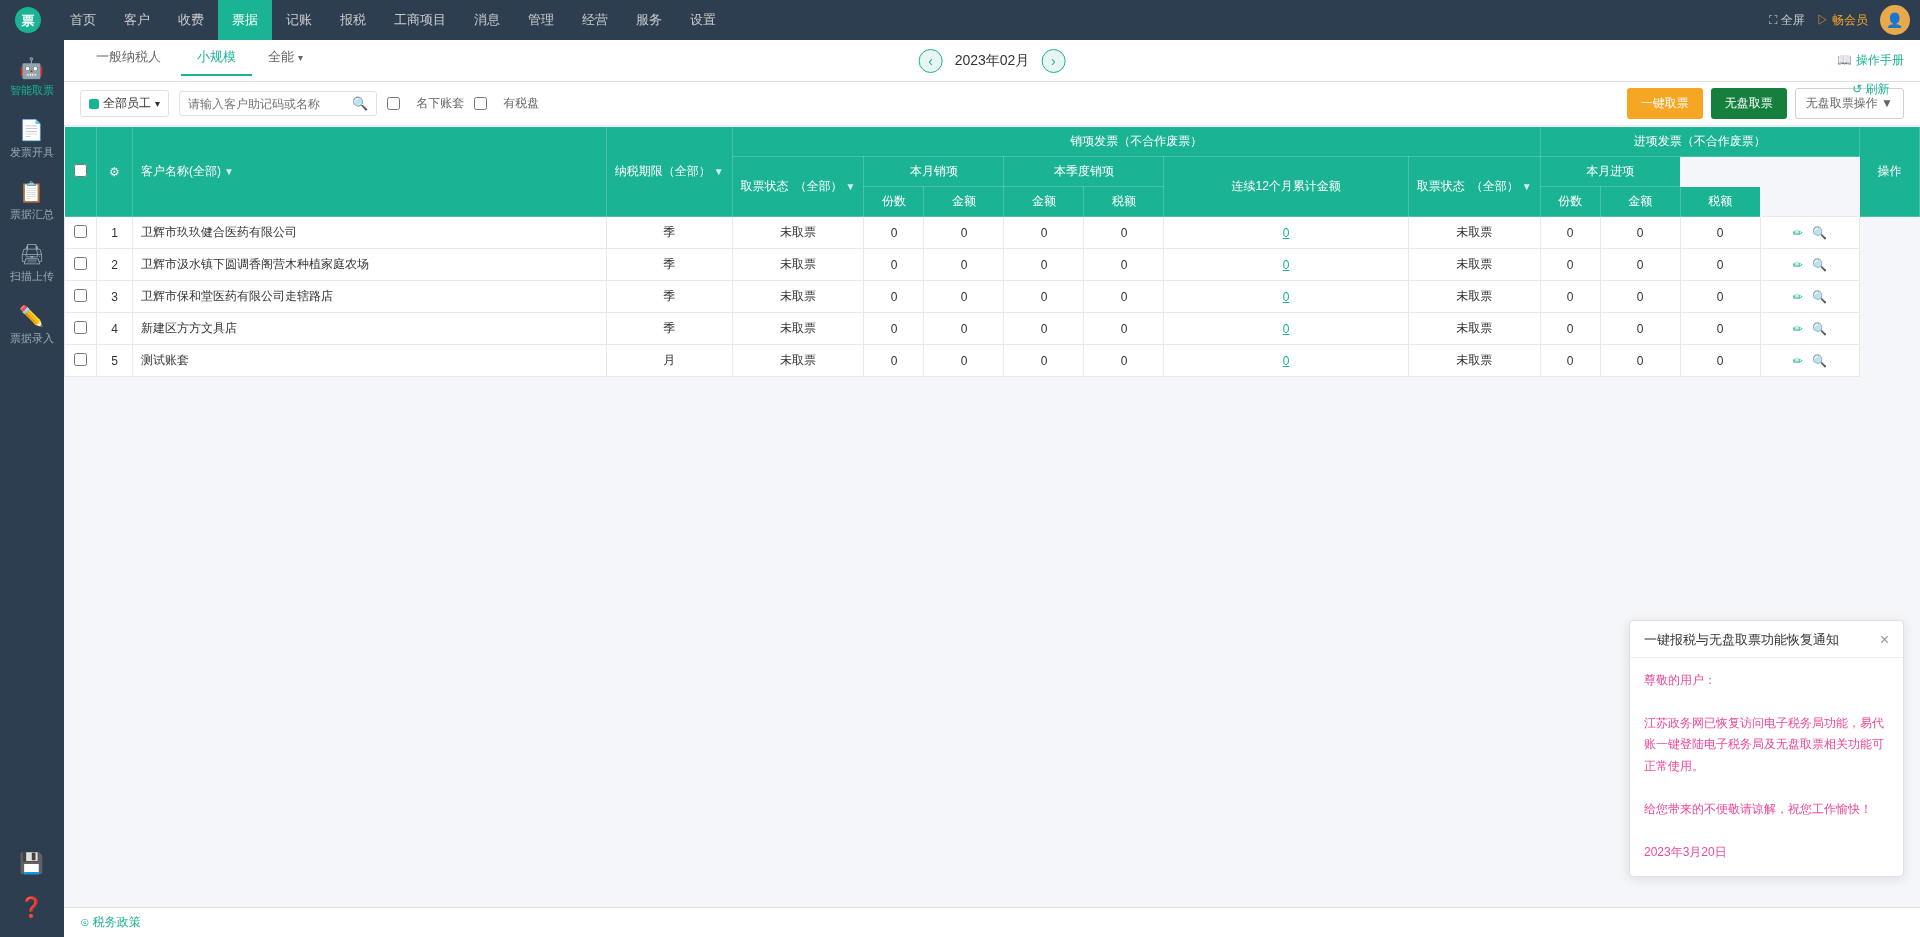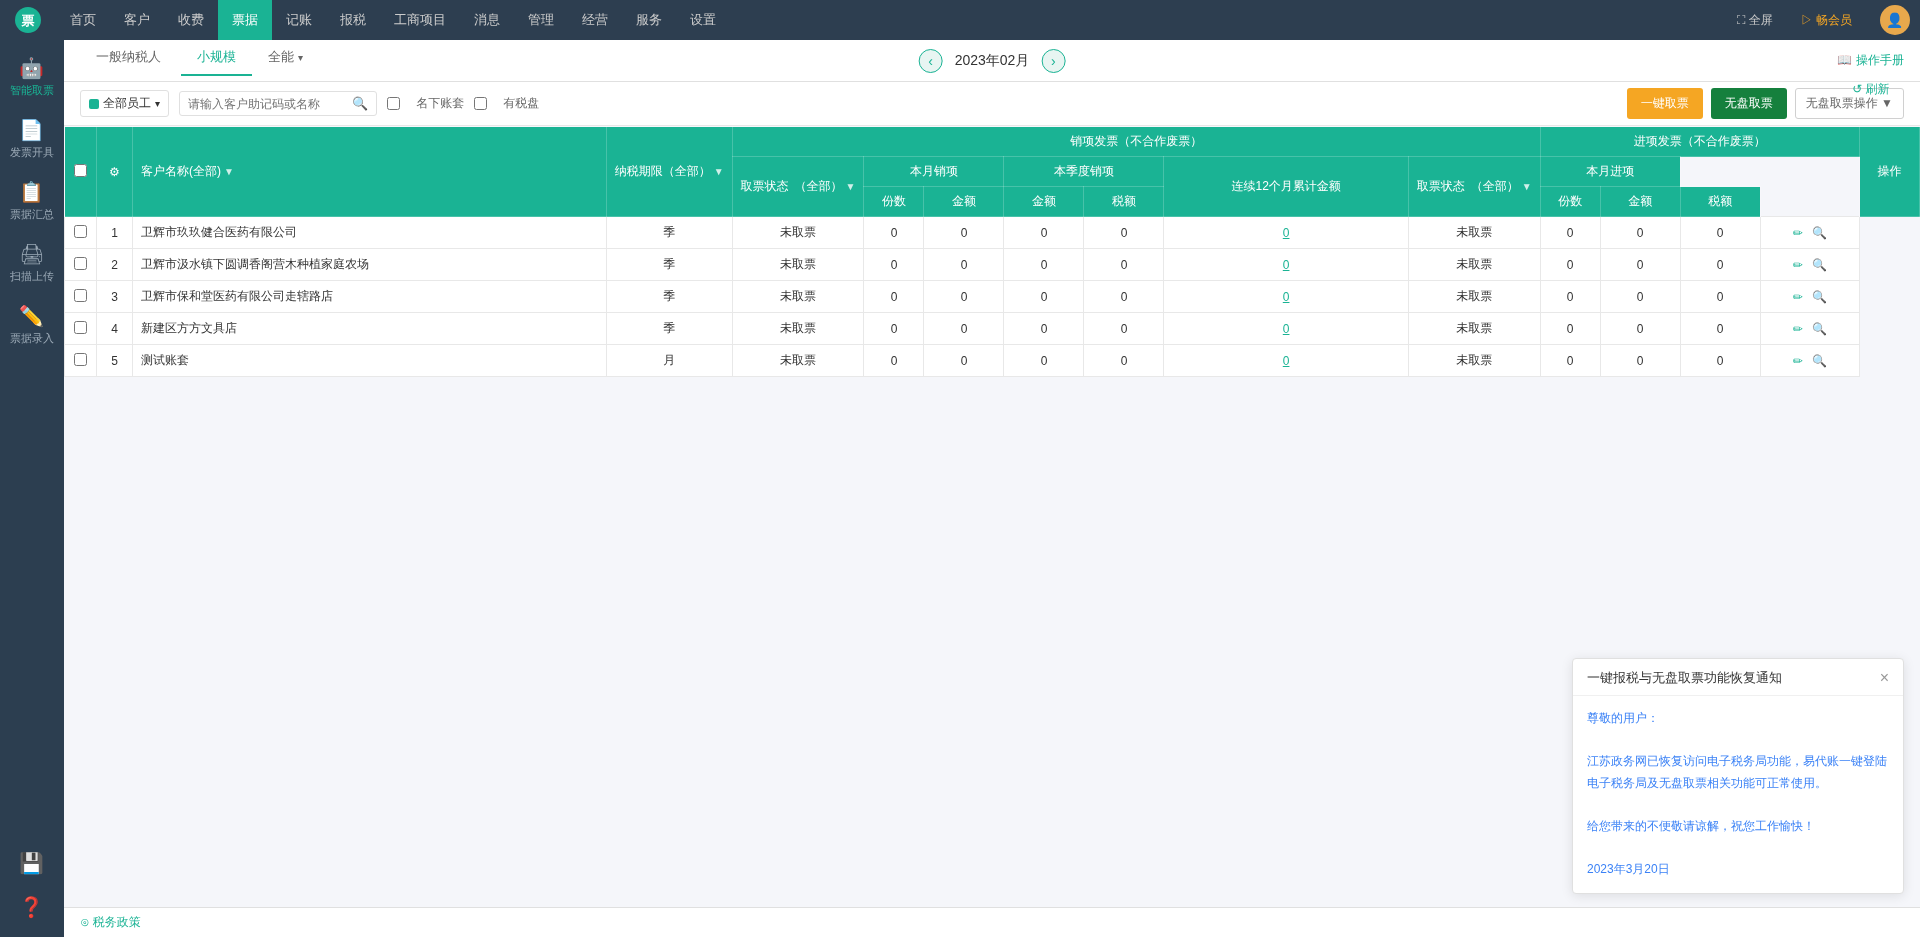--- a/index.html
+++ b/index.html
@@ -30,21 +30,21 @@
       display: flex; align-items: center;
       color: #ccc;
       cursor: pointer;
       font-size: 13px;
     }
     .nav-item.active {
       background: #1ab394;
       color: #fff;
     }
     .nav-right {
-      display: flex; align-items: center; gap: 28px;
+      display: flex; align-items: center; gap: 12px;
       color: #ccc; font-size: 12px;
     }
     .nav-right span { cursor: pointer; }
     .user-avatar {
       width: 30px; height: 30px; border-radius: 50%;
       background: #e8a84c;
       display: flex; align-items: center; justify-content: center;
       color: #fff; font-size: 14px; cursor: pointer;
     }
 
@@ -253,39 +253,39 @@
     .col-name { min-width: 180px; text-align: left; }
     .col-tax { width: 70px; text-decoration: underline; }
     .col-status { width: 80px; }
     .col-num2 { width: 60px; }
     .col-amount { width: 80px; }
     .col-action { width: 60px; }
 
     
     .notification-panel {
       position: absolute;
-      bottom: 43px;
+      bottom: 60px;
       right: 16px;
-      width: 332px;
+      width: 275px;
       background: #fff;
       border: 1px solid #e0e0e0;
       border-radius: 4px;
       box-shadow: 0 2px 12px rgba(0,0,0,0.1);
       z-index: 200;
       font-size: 13px;
     }
     .notif-header {
       padding: 10px 14px 8px;
       font-weight: 500;
       color: #333;
       border-bottom: 1px solid #f0f0f0;
       display: flex; justify-content: space-between; align-items: center;
     }
     .notif-close { cursor: pointer; color: #999; font-size: 16px; }
-    .notif-body { padding: 12px 14px; line-height: 1.8; color: #3b82f6; font-size: 12px; }
+    .notif-body { padding: 12px 14px; line-height: 1.8; color: #ec4899; font-size: 12px; }
 
     
     .bottom-bar {
       height: 30px;
       background: #fff;
       border-top: 1px solid #e0e0e0;
       display: flex; align-items: center;
       padding: 0 16px;
       font-size: 12px; color: #1ab394;
     }

